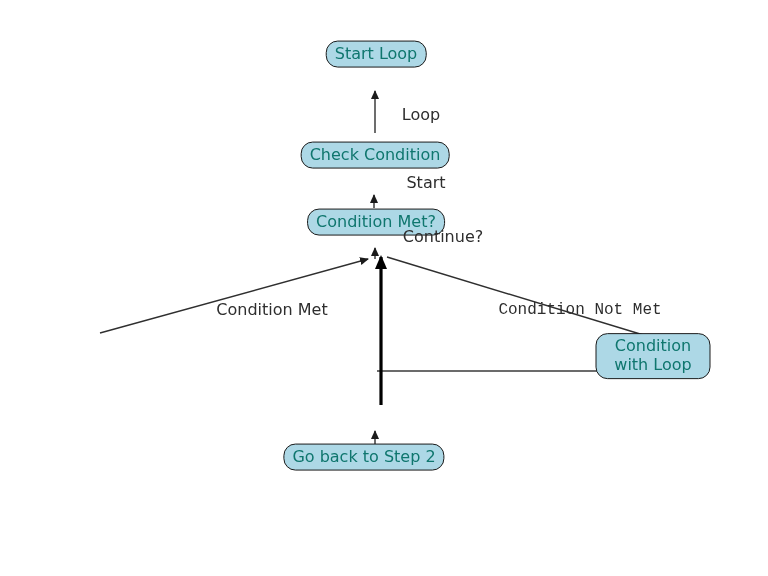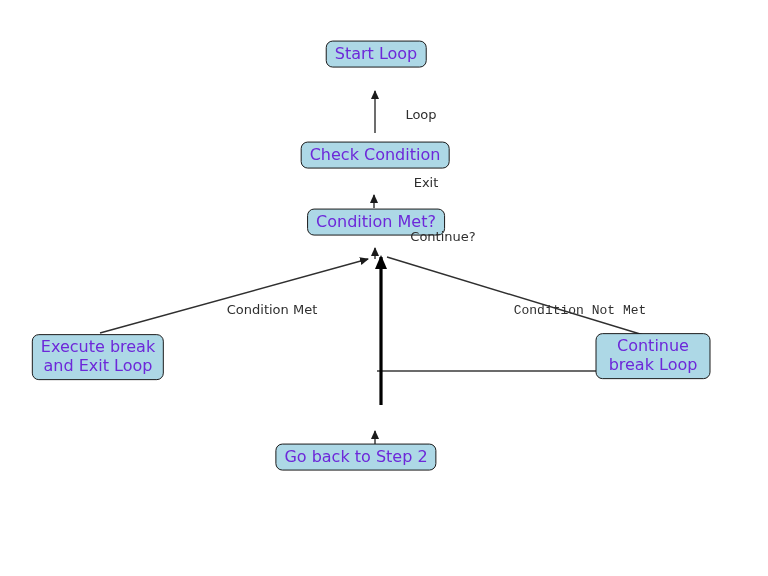--- a/index.html
+++ b/index.html
@@ -10,33 +10,33 @@
     position: relative;
     overflow: hidden;
   }
   #canvas { position: absolute; left: 0; top: 0; width: 768px; height: 576px; }
   #edges { position: absolute; left: 0; top: 0; z-index: 1; }
   .node {
     position: absolute;
     transform: translate(-50%, -50%);
     background: #ADD8E6;
     border: 1.6px solid #1b1b1b;
-    border-radius: 7px;
+    border-radius: 12px;
     padding: 3px 8px;
     font-size: 16px;
     line-height: 1.18;
-    color: #6d28d9;
+    color: #0f766e;
     text-align: center;
     white-space: pre-line;
     z-index: 2;
   }
   .edge-label {
     position: absolute;
     transform: translate(-50%, -50%);
-    font-size: 13px;
+    font-size: 16px;
     color: #2e2e2e;
     white-space: nowrap;
     z-index: 3;
   }
 </style>
 </head>
 <body>
 
 <div id="canvas">
 
@@ -66,30 +66,28 @@
 
     <path d="M375,444 L375,431" stroke="#2f2f2f" stroke-width="1.4" fill="none" marker-end="url(#ah)"></path>
   </svg>
 
   <div class="node" style="left:376px; top:54px;">Start Loop</div>
 
   <div class="node" style="left:376px; top:222px;">Condition Met?</div>
 
   <div class="node" style="left:375px; top:155px;">Check Condition</div>
 
-  <div class="node" style="left:98px; top:357px;">Execute break
-and Exit Loop</div>
 
-  <div class="node" style="left:653px; top:356px;">Continue break Loop</div>
+  <div class="node" style="left:653px; top:356px;">Condition with Loop</div>
 
-  <div class="node" style="left:356px; top:457px;">Go back to Step 2</div>
+  <div class="node" style="left:364px; top:457px;">Go back to Step 2</div>
 
   <span class="edge-label" style="left:421px; top:114px;">Loop</span>
 
-  <span class="edge-label" style="left:426px; top:182px;">Exit</span>
+  <span class="edge-label" style="left:426px; top:182px;">Start</span>
 
   <span class="edge-label" style="left:443px; top:236px;">Continue?</span>
 
   <span class="edge-label" style="left:272px; top:309px;">Condition Met</span>
 
   <span class="edge-label" style="left:580px; top:310px;font-family:Liberation Mono, monospace;">Condition Not Met</span>
 
 </div>
 
 </body></html>

